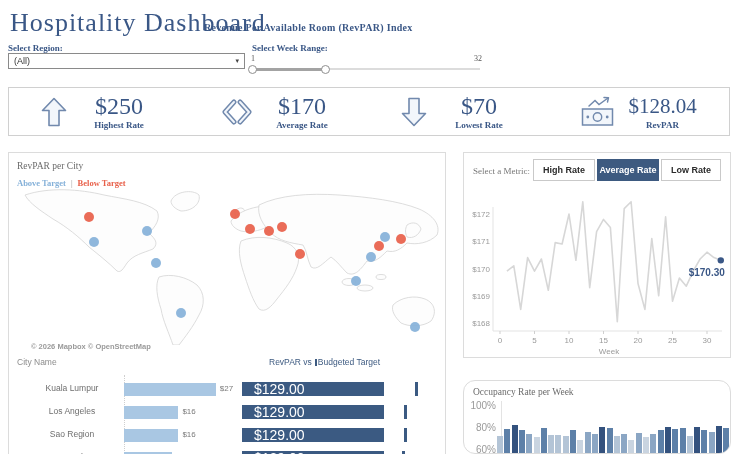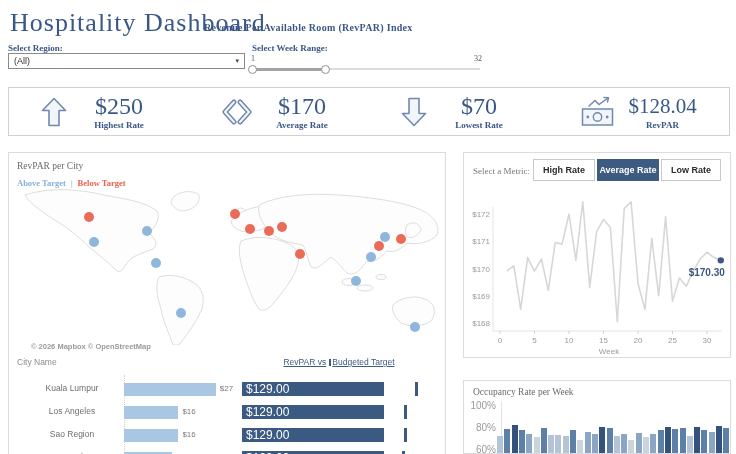--- a/index.html
+++ b/index.html
@@ -40,31 +40,31 @@
   #map-attrib{left:22px;top:189px;font-size:7.5px;color:#9a9a9a;font-weight:700;}
   
   .tbl-header{font-size:8.5px;color:#8c8c8c;}
   .tbl-header.blue{color:#3d5a80;}
   .hdr-tick{display:inline-block;width:2px;height:7px;background:#3d5a80;margin:0 1px -1px 3px;}
   .trow{position:absolute;left:0;width:436px;height:22px;}
   .tcity{position:absolute;left:8px;top:5px;width:110px;text-align:center;font-size:8.5px;color:#6e6e6e;}
   .vbar{position:absolute;left:115px;top:4.5px;height:13px;background:#a9c7e3;}
   .vlabel{position:absolute;top:6px;font-size:8px;color:#7a7a7a;}
   .gbar{position:absolute;left:233px;top:4px;width:142px;height:14px;background:#3b5a82;color:#fff;
-        font-size:12px;line-height:14px;padding-left:4px;box-sizing:border-box;}
+        font-size:14px;line-height:14px;padding-left:12px;box-sizing:border-box;}
   .gtick{position:absolute;top:4px;width:2.5px;height:14px;background:#3b5a82;}
   #var-axis{left:115px;top:222px;width:0;height:98px;border-left:1px dotted #cfcfcf;}
   
   #metric-panel{left:463px;top:152px;width:268px;height:206px;}
   #metric-label{left:9px;top:13px;font-size:9px;color:#777;}
   .metric-btn{position:absolute;top:6px;height:22px;border:1px solid #c9c9c9;background:#fff;
      font-size:9px;font-weight:700;color:#2b2b2b;display:flex;align-items:center;justify-content:center;box-sizing:border-box;}
   .metric-btn.active{background:#3d5a80;border-color:#3d5a80;color:#fff;}
   
-  #occ-panel{left:463px;top:380px;width:268px;height:74px;overflow:hidden;}
+  #occ-panel{left:463px;top:380px;width:268px;height:74px;overflow:hidden;border-radius:12px;}
   .occ-ylabel{position:absolute;left:4px;width:28px;text-align:right;font-size:10px;color:#9a9a9a;}
   .occ-bar{position:absolute;width:6px;height:300px;}
   #occ-axis{left:37px;top:20px;width:0;height:54px;border-left:1px solid #e3e3e3;}
   svg text{font-family:"Liberation Sans",sans-serif;}
 </style>
 </head>
 <body>
 
 <div id="app">
 
@@ -176,21 +176,21 @@
           <div class="city-dot" style="left: 167px; top: 123px; background: rgb(133, 177, 217);"></div>
           <div class="city-dot" style="left: 371px; top: 47px; background: rgb(133, 177, 217);"></div>
           <div class="city-dot" style="left: 357px; top: 67px; background: rgb(133, 177, 217);"></div>
           <div class="city-dot" style="left: 342px; top: 91px; background: rgb(133, 177, 217);"></div>
           <div class="city-dot" style="left: 401px; top: 137px; background: rgb(133, 177, 217);"></div>
         </div>
     </div>
     <div class="abs" id="map-attrib">© 2026 Mapbox © OpenStreetMap</div>
 
     <div class="abs tbl-header" style="left:8px;top:204px;">City Name</div>
-    <div class="abs tbl-header blue" style="left:260px;top:204px;width:140px;text-align:center;text-decoration:underline;">
+    <div class="abs tbl-header blue" style="left:260px;top:204px;width:140px;text-align:left;">
       <span>RevPAR vs</span><span class="hdr-tick"></span><span>Budgeted Target</span>
     </div>
     <div class="abs" id="var-axis"></div>
     <div id="table-rows">
         <div class="trow" style="top: 225px;">
           <div class="tcity">Kuala Lumpur</div>
           <div class="vbar" style="width: 91.8px; background: rgb(169, 199, 227);"></div>
           <div class="vlabel" style="left: 210.8px;">$27</div>
           <div class="gbar" style="background: rgb(59, 90, 130);">$129.00</div>
           <div class="gtick" style="left: 406px; background: rgb(59, 90, 130);"></div>

